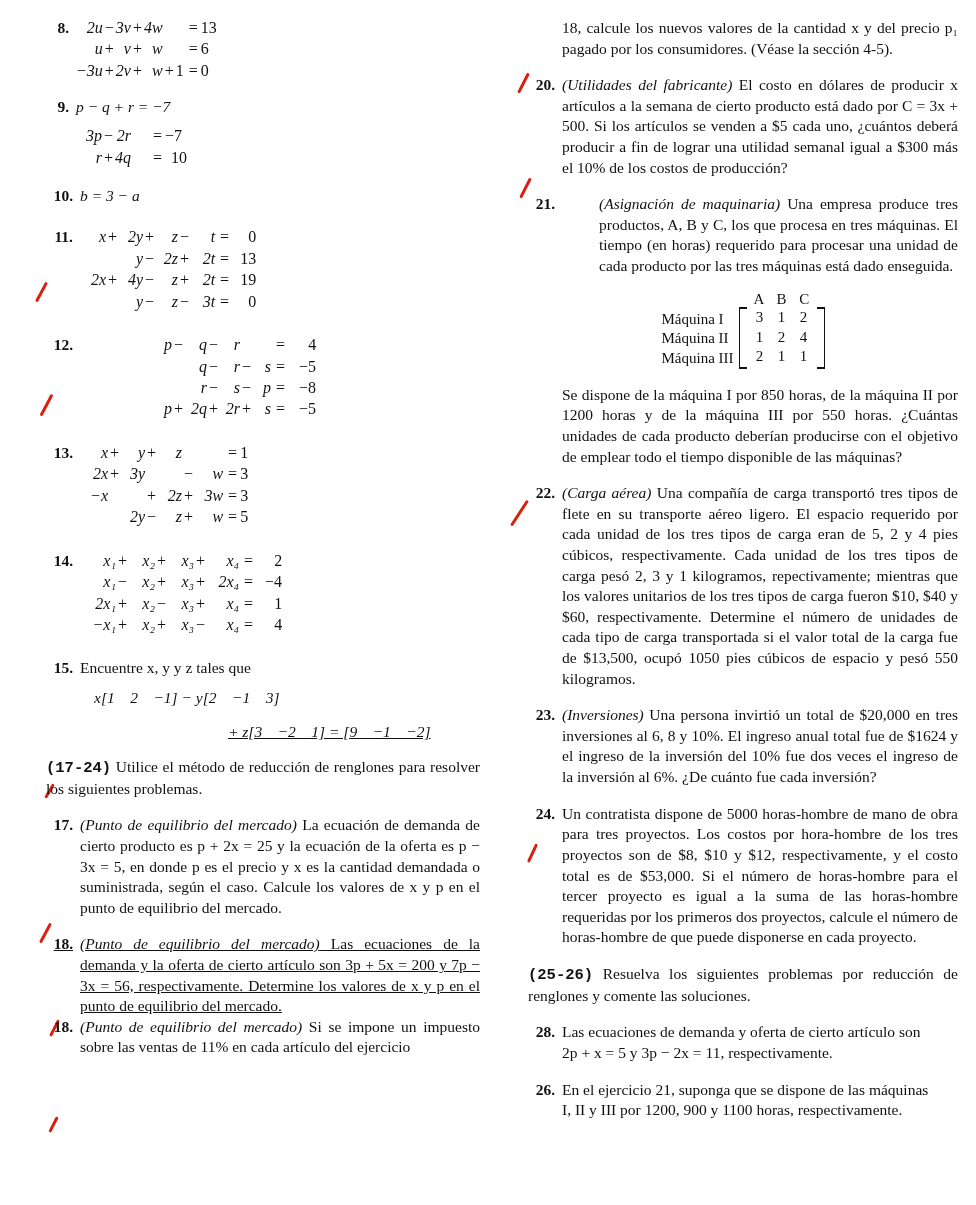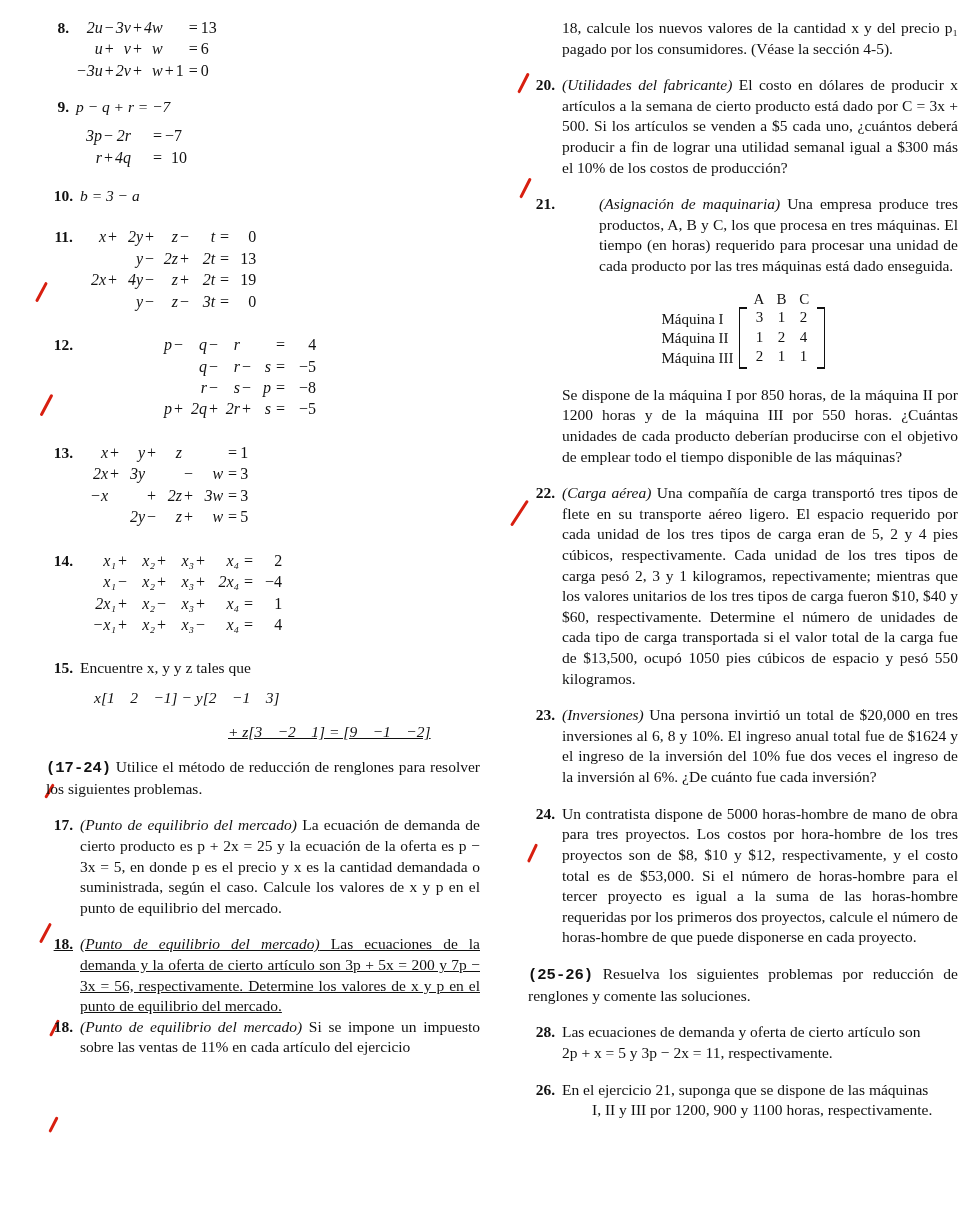--- a/index.html
+++ b/index.html
@@ -611,19 +611,19 @@
         <div class="ex-body">
           <div>Las ecuaciones de demanda y oferta de cierto artículo son</div>
           <div class="eqline" style="font-style:normal;">2p + x = 5 y 3p − 2x = 11, respectivamente.</div>
         </div>
       </div>
 
       <div class="ex" style="margin-bottom:0;">
         <div class="ex-num wide">26.</div>
         <div class="ex-body">
           <div>En el ejercicio 21, suponga que se dispone de las máquinas</div>
-          <div class="eqline" style="font-style:normal;margin-left:30px;">I, II y III por 1200, 900 y 1100 horas, respectivamente.</div>
+          <div class="eqline" style="font-style:normal;">I, II y III por 1200, 900 y 1100 horas, respectivamente.</div>
         </div>
       </div>
 
     </div>
   </div>
 </div>
 
 </body></html>

